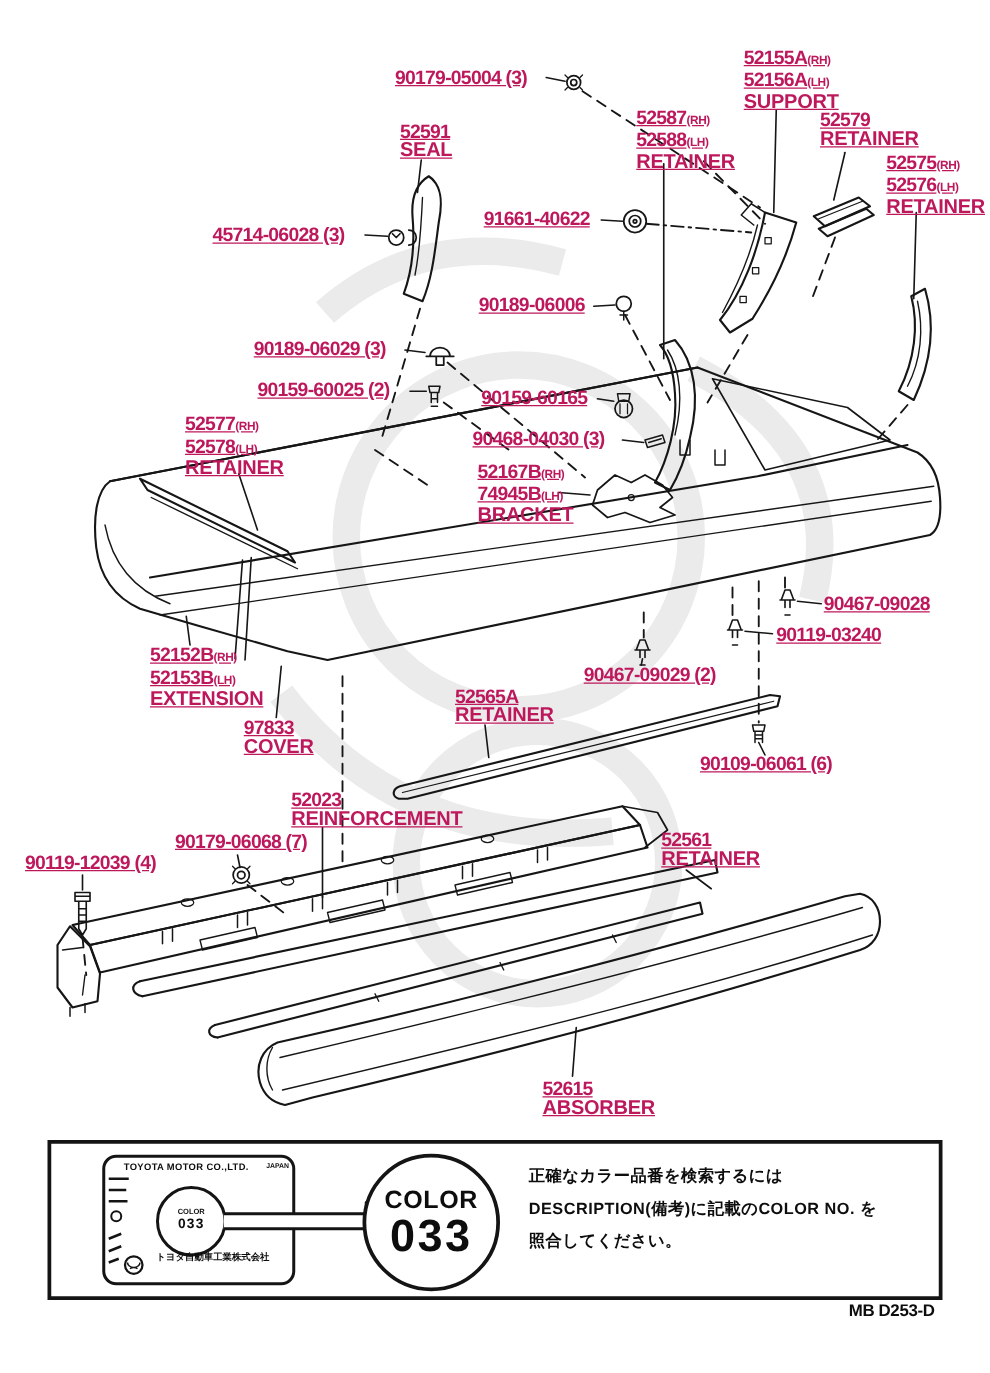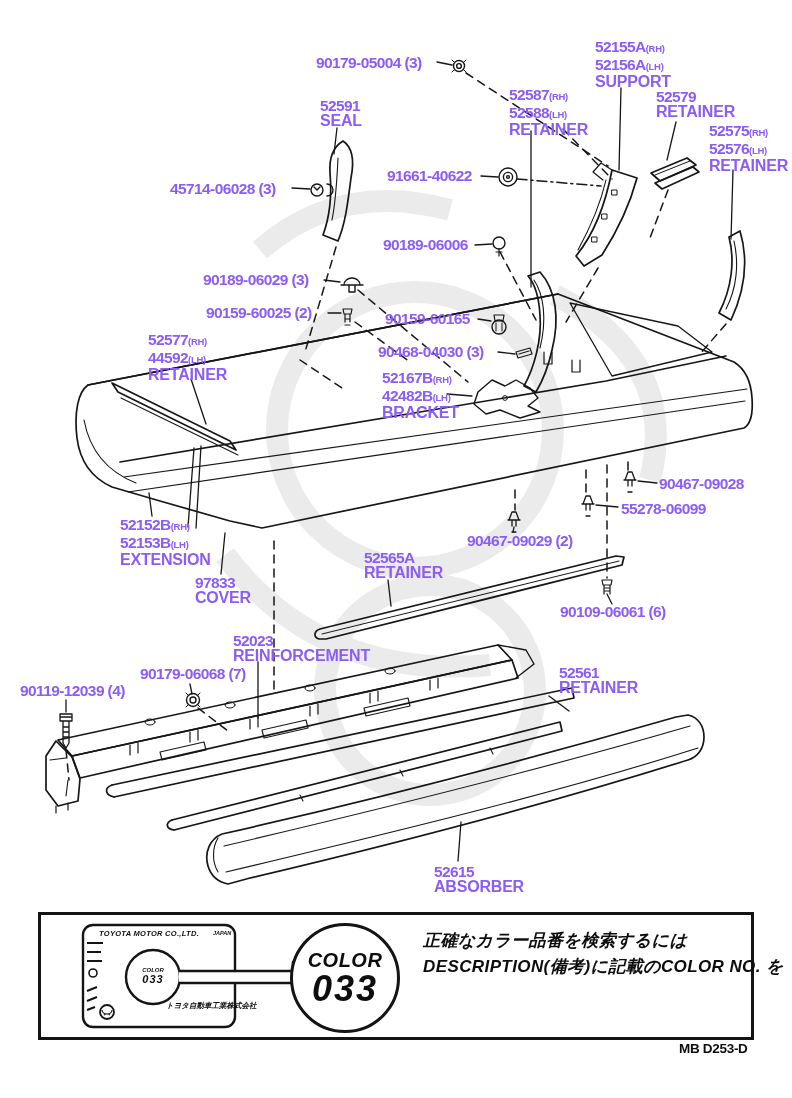--- a/index.html
+++ b/index.html
@@ -1,40 +1,40 @@
 <!DOCTYPE html>
 <html><head>
 <meta charset="utf-8">
 <style>
   html,body{margin:0;padding:0;}
   body{width:792px;height:1098px;background:#ffffff;position:relative;overflow:hidden;
        font-family:"Liberation Sans",sans-serif;color:#0d0d0d;}
   .stage{position:absolute;left:0;top:0;width:792px;height:1098px;}
   svg.art{position:absolute;left:0;top:0;}
   .lbl{position:absolute;font-weight:bold;font-size:15.5px;line-height:16px;
-       letter-spacing:-0.6px;white-space:nowrap;color:#8b5cf6;}
+       letter-spacing:-0.6px;white-space:nowrap;color:#be185d;text-decoration:underline;}
   .lbl .pl{display:block;}
   .lbl .suf{font-size:9.5px;letter-spacing:-0.3px;}
   .lbl .cap{display:block;font-size:16px;line-height:11px;letter-spacing:-0.2px;margin-top:1px;}
   
   .color-box{position:absolute;left:38px;top:912px;width:710px;height:122px;
-             border:3px solid #141414;background:#fff;font-style:italic;}
+             border:3px solid #141414;background:#fff;}
   .color-box .abs{position:absolute;font-weight:bold;}
   .plate-maker{left:58px;top:14px;font-size:7.5px;letter-spacing:0.3px;}
   .plate-country{left:172px;top:15px;font-size:5.5px;}
   .plate-colorwrap{left:86px;top:51px;width:52px;text-align:center;line-height:8px;}
   .plate-color-label{font-size:6px;display:block;}
   .plate-color-value{font-size:11px;display:block;line-height:11px;letter-spacing:1px;}
-  .plate-company{left:84px;top:86px;font-size:7.5px;margin-left:41px;}
+  .plate-company{left:84px;top:86px;font-size:7.5px;}
   .badge{position:absolute;left:249px;top:8px;width:104px;height:104px;border:3.5px solid #141414;
          border-radius:50%;display:flex;flex-direction:column;align-items:center;justify-content:center;
          background:#fff;}
   .badge .bl{font-size:20px;font-weight:bold;letter-spacing:0.5px;line-height:22px;}
   .badge .bv{font-size:36px;font-weight:bold;letter-spacing:2px;line-height:36px;}
-  .note{position:absolute;left:382px;top:13px;width:330px;font-size:17px;font-weight:bold;
+  .note{position:absolute;left:382px;top:13px;width:330px;font-size:13px;font-weight:bold;
         letter-spacing:0.4px;}
   .note .nline{display:block;height:26px;line-height:26px;white-space:nowrap;}
   .footer-code{position:absolute;left:679px;top:1041px;font-size:13.5px;font-weight:bold;
         letter-spacing:-0.3px;}
 </style>
 </head>
 <body>
 
 <div class="stage">
 
@@ -297,32 +297,32 @@
   <div class="lbl" style="left:170px;top:181px">45714-06028 (3)</div>
   <div class="lbl" style="left:387px;top:168px">91661-40622</div>
   <div class="lbl" style="left:383px;top:237px">90189-06006</div>
   <div class="lbl" style="left:203px;top:272px">90189-06029 (3)</div>
   <div class="lbl" style="left:206px;top:305px">90159-60025 (2)</div>
   <div class="lbl" style="left:385px;top:311px">90159-60165</div>
   <div class="lbl" style="left:378px;top:344px">90468-04030 (3)</div>
 
   <div class="lbl" style="left:148px;top:332px">
     <div class="pl"><span>52577</span><span class="suf">(RH)</span></div>
-    <div class="pl"><span>44592</span><span class="suf">(LH)</span></div>
+    <div class="pl"><span>52578</span><span class="suf">(LH)</span></div>
     <span class="cap">RETAINER</span>
   </div>
 
   <div class="lbl" style="left:382px;top:370px">
     <div class="pl"><span>52167B</span><span class="suf">(RH)</span></div>
-    <div class="pl"><span>42482B</span><span class="suf">(LH)</span></div>
+    <div class="pl"><span>74945B</span><span class="suf">(LH)</span></div>
     <span class="cap">BRACKET</span>
   </div>
 
   <div class="lbl" style="left:659px;top:476px">90467-09028</div>
-  <div class="lbl" style="left:621px;top:501px">55278-06099</div>
+  <div class="lbl" style="left:621px;top:501px">90119-03240</div>
 
   <div class="lbl" style="left:120px;top:517px">
     <div class="pl"><span>52152B</span><span class="suf">(RH)</span></div>
     <div class="pl"><span>52153B</span><span class="suf">(LH)</span></div>
     <span class="cap">EXTENSION</span>
   </div>
 
   <div class="lbl" style="left:467px;top:533px">90467-09029 (2)</div>
 
   <div class="lbl" style="left:195px;top:575px">
@@ -338,21 +338,21 @@
   <div class="lbl" style="left:560px;top:604px">90109-06061 (6)</div>
 
   <div class="lbl" style="left:233px;top:633px">
     <div class="pl">52023</div>
     <span class="cap">REINFORCEMENT</span>
   </div>
 
   <div class="lbl" style="left:140px;top:666px">90179-06068 (7)</div>
   <div class="lbl" style="left:20px;top:683px">90119-12039 (4)</div>
 
-  <div class="lbl" style="left:559px;top:665px">
+  <div class="lbl" style="left:529px;top:665px">
     <div class="pl">52561</div>
     <span class="cap">RETAINER</span>
   </div>
 
   <div class="lbl" style="left:434px;top:864px">
     <div class="pl">52615</div>
     <span class="cap">ABSORBER</span>
   </div>
 
   <div class="color-box">
@@ -386,17 +386,18 @@
     <span class="abs plate-company">トヨタ自動車工業株式会社</span>
 
     <div class="badge">
       <span class="bl">COLOR</span>
       <span class="bv">033</span>
     </div>
 
     <div class="note">
       <span class="nline">正確なカラー品番を検索するには</span>
       <span class="nline">DESCRIPTION(備考)に記載のCOLOR NO. を</span>
+      <span class="nline">照合してください。</span>
     </div>
   </div>
 
   <span class="footer-code">MB D253-D</span>
 </div>
 
 </body></html>

